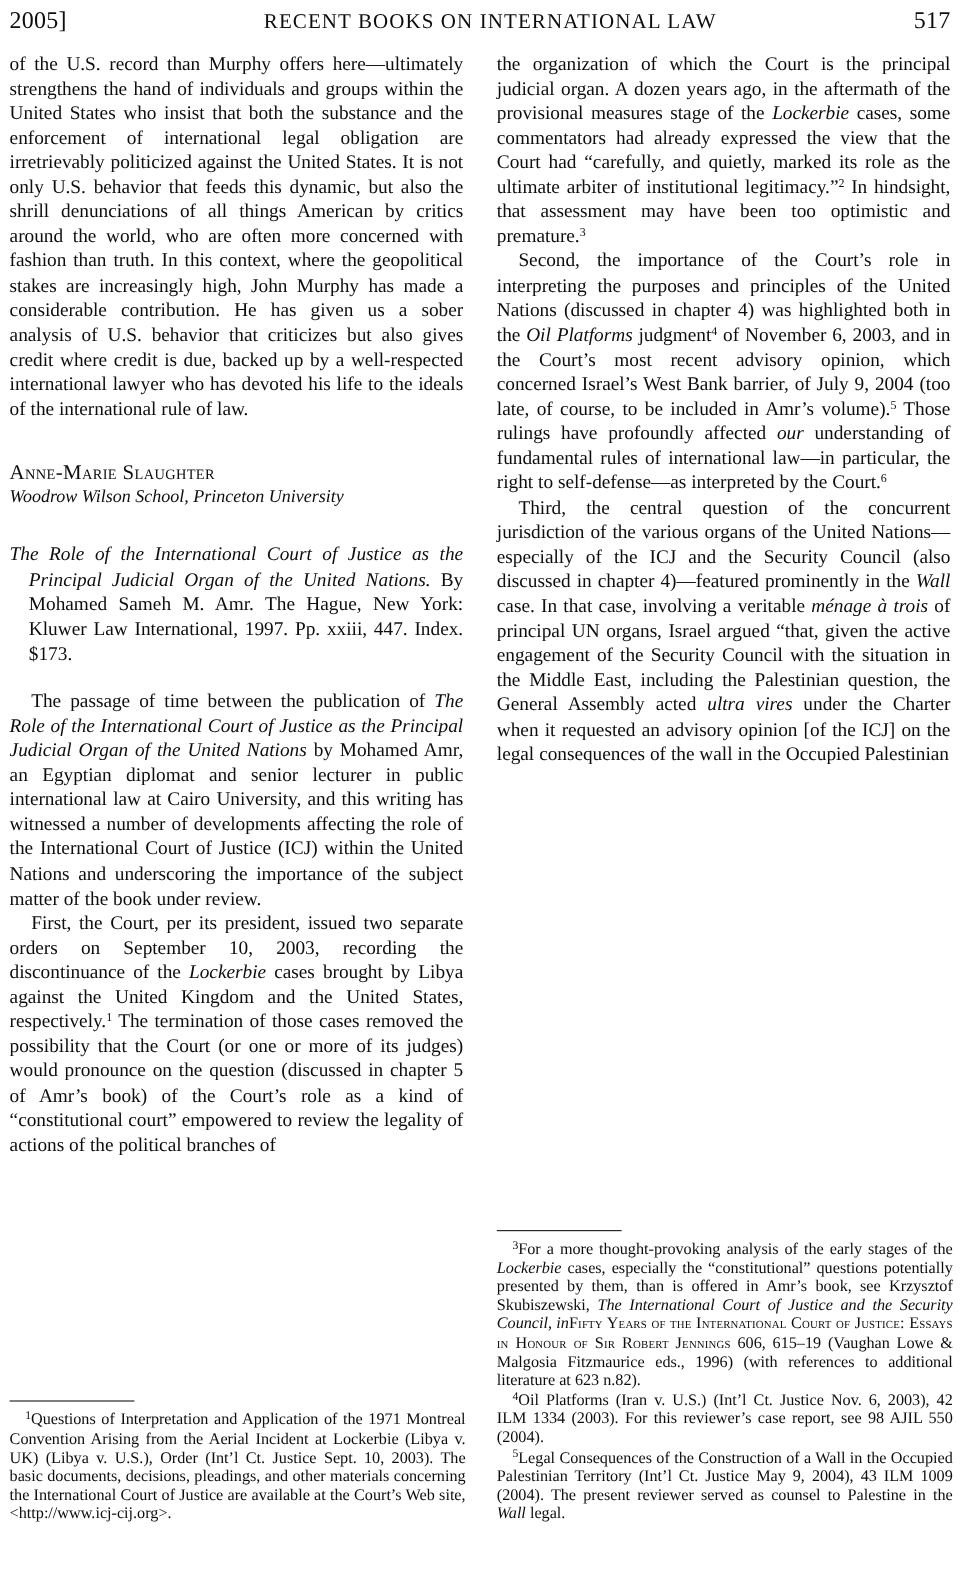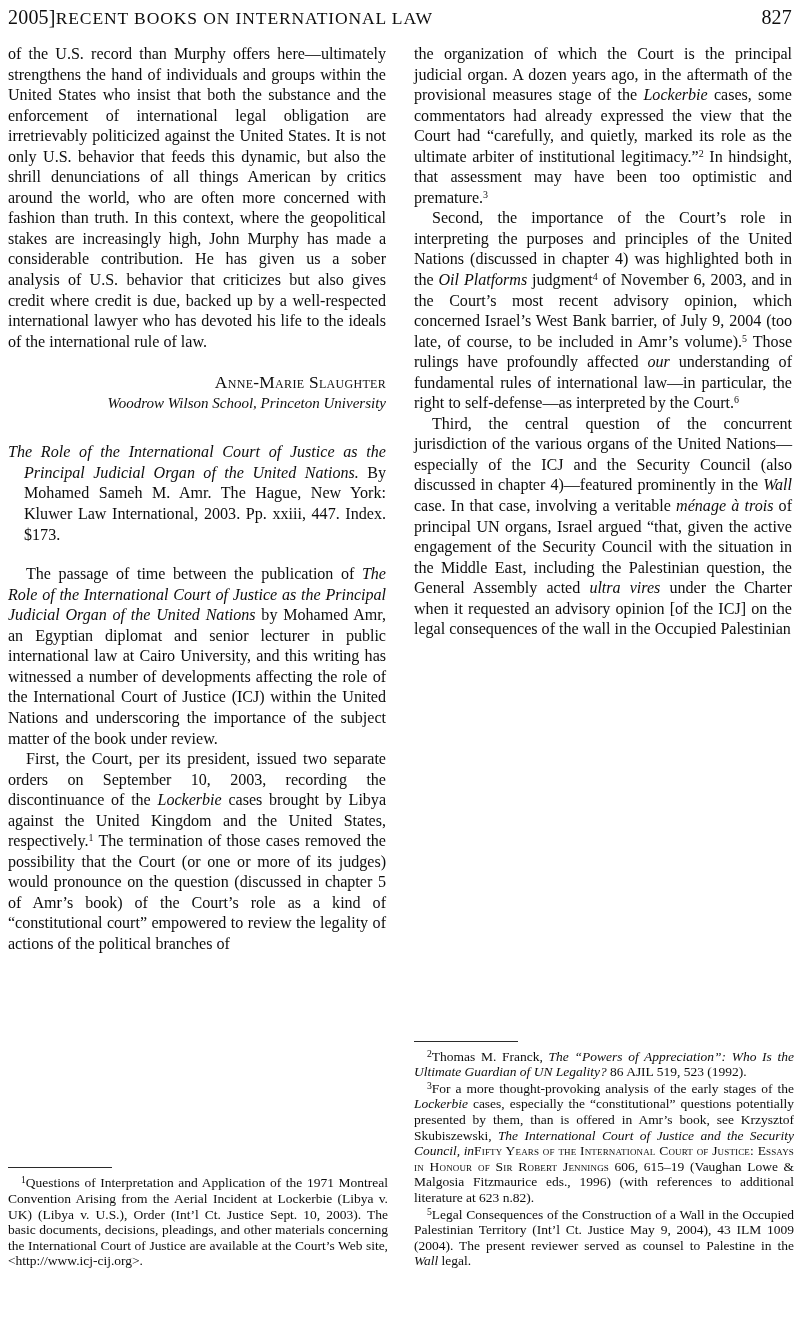--- a/index.html
+++ b/index.html
@@ -37,21 +37,21 @@
   }
   .rh-year, .rh-folio {
     font-size: 20px;
     letter-spacing: 0.2px;
     white-space: nowrap;
   }
   .rh-title {
     font-size: 17.5px;
     letter-spacing: 0.9px;
     white-space: nowrap;
-    text-align: left;
+    text-align: center;
     flex: 1;
   }
 
   
   .columns {
     position: absolute;
     left: 8px;
     top: 44px;
     width: 784px;
     display: flex;
@@ -79,22 +79,21 @@
   i, .ital { }
 
   sup {
     font-size: 62%;
     vertical-align: 0.52em;
     line-height: 0;
   }
 
   
   .signature {
-    margin-top: 20px;
-    text-align: right;
+    margin-top: 31px;
     font-size: 16.1px;
     line-height: 21px;
   }
   .sig-name {
     font-variant: small-caps;
     font-size: 17.4px;
     letter-spacing: 0.3px;
     display: block;
   }
   .sig-affil {
@@ -158,36 +157,36 @@
   #right-footnotes { bottom: 4px; }
 </style>
 </head>
 <body>
 
 <div class="page">
 
   <div class="running-head">
     <span class="rh-year">2005]</span>
     <span class="rh-title">RECENT BOOKS ON INTERNATIONAL LAW</span>
-    <span class="rh-folio">827</span>
+    <span class="rh-folio">517</span>
   </div>
 
   <div class="columns">
 
     <div class="col" id="left-col" style="height:1230px;">
 
       <p class="body-text cont">of the U.S. record than Murphy offers here—ultimately strengthens the hand of individuals and groups within the United States who insist that both the substance and the enforcement of international legal obligation are irretrievably politicized against the United States. It is not only U.S. behavior that feeds this dynamic, but also the shrill denunciations of all things American by critics around the world, who are often more concerned with fashion than truth. In this context, where the geopolitical stakes are increasingly high, John Murphy has made a considerable contribution. He has given us a sober analysis of U.S. behavior that criticizes but also gives credit where credit is due, backed up by a well-respected international lawyer who has devoted his life to the ideals of the international rule of law.</p>
 
       <div class="signature">
         <span class="sig-name">Anne-Marie Slaughter</span>
         <span class="sig-affil">Woodrow Wilson School, Princeton University</span>
       </div>
 
       <div class="book-cite">
-        <span class="hang"></span><span class="book-title">The Role of the International Court of Justice as the Principal Judicial Organ of the United Nations.</span><span> By Mohamed Sameh M. Amr. The Hague, New York: Kluwer Law International, 2003. Pp. xxiii, 447. Index. $173.</span>
+        <span class="hang"></span><span class="book-title">The Role of the International Court of Justice as the Principal Judicial Organ of the United Nations.</span><span> By Mohamed Sameh M. Amr. The Hague, New York: Kluwer Law International, 1997. Pp. xxiii, 447. Index. $173.</span>
       </div>
 
       <div class="para-gap"></div>
 
       <p class="body-text indent"><span>The passage of time between the publication of </span><i>The Role of the International Court of Justice as the Principal Judicial Organ of the United Nations</i><span> by Mohamed Amr, an Egyptian diplomat and senior lecturer in public international law at Cairo University, and this writing has witnessed a number of developments affecting the role of the International Court of Justice (ICJ) within the United Nations and underscoring the importance of the subject matter of the book under review.</span></p>
 
       <p class="body-text indent"><span>First, the Court, per its president, issued two separate orders on September 10, 2003, recording the discontinuance of the </span><i>Lockerbie</i><span> cases brought by Libya against the United Kingdom and the United States, respectively.</span><sup>1</sup><span> The termination of those cases removed the possibility that the Court (or one or more of its judges) would pronounce on the question (discussed in chapter 5 of Amr’s book) of the Court’s role as a kind of “constitutional court” empowered to review the legality of actions of the political branches of</span></p>
 
       <div class="footnotes" id="left-footnotes">
         <div class="fn-rule"></div>
@@ -200,24 +199,24 @@
 
       <p class="body-text cont"><span>the organization of which the Court is the principal judicial organ. A dozen years ago, in the aftermath of the provisional measures stage of the </span><i>Lockerbie</i><span> cases, some commentators had already expressed the view that the Court had “carefully, and quietly, marked its role as the ultimate arbiter of institutional legitimacy.”</span><sup>2</sup><span> In hindsight, that assessment may have been too optimistic and premature.</span><sup>3</sup></p>
 
       <p class="body-text indent"><span>Second, the importance of the Court’s role in interpreting the purposes and principles of the United Nations (discussed in chapter 4) was highlighted both in the </span><i>Oil Platforms</i><span> judgment</span><sup>4</sup><span> of November 6, 2003, and in the Court’s most recent advisory opinion, which concerned Israel’s West Bank barrier, of July 9, 2004 (too late, of course, to be included in Amr’s volume).</span><sup>5</sup><span> Those rulings have profoundly affected </span><i>our</i><span> understanding of fundamental rules of international law—in particular, the right to self-defense—as interpreted by the Court.</span><sup>6</sup></p>
 
       <p class="body-text indent"><span>Third, the central question of the concurrent jurisdiction of the various organs of the United Nations—especially of the ICJ and the Security Council (also discussed in chapter 4)—featured prominently in the </span><i>Wall</i><span> case. In that case, involving a veritable </span><i>ménage à trois</i><span> of principal UN organs, Israel argued “that, given the active engagement of the Security Council with the situation in the Middle East, including the Palestinian question, the General Assembly acted </span><i>ultra vires</i><span> under the Charter when it requested an advisory opinion [of the ICJ] on the legal consequences of the wall in the Occupied Palestinian</span></p>
 
       <div class="footnotes" id="right-footnotes">
         <div class="fn-rule"></div>
 
-        <p class="footnote"><sup>2</sup><span>Thomas M. Franck, </span><i>The “Powers of Appreciation”: Who Is the Ultimate Guardian of UN Legality?</i><span> 86 AJIL 519, 523 (1992).</span></p>
 
         <p class="footnote"><sup>3</sup><span>For a more thought-provoking analysis of the early stages of the </span><i>Lockerbie</i><span> cases, especially the “constitutional” questions potentially presented by them, than is offered in Amr’s book, see Krzysztof Skubiszewski, </span><i>The International Court of Justice and the Security Council,</i><span> </span><i>in</i><span class="fn-smallcaps">Fifty Years of the International Court of Justice: Essays in Honour of Sir Robert Jennings</span><span> 606, 615–19 (Vaughan Lowe &amp; Malgosia Fitzmaurice eds., 1996) (with references to additional literature at 623 n.82).</span></p>
 
+        <p class="footnote"><sup>4</sup><span>Oil Platforms (Iran v. U.S.) (Int’l Ct. Justice Nov. 6, 2003), 42 ILM 1334 (2003). For this reviewer’s case report, see 98 AJIL 550 (2004).</span></p>
 
         <p class="footnote"><sup>5</sup><span>Legal Consequences of the Construction of a Wall in the Occupied Palestinian Territory (Int’l Ct. Justice May 9, 2004), 43 ILM 1009 (2004). The present reviewer served as counsel to Palestine in the </span><i>Wall</i><span> legal.</span></p>
 
       </div>
 
     </div>
 
   </div>
 </div>
 

